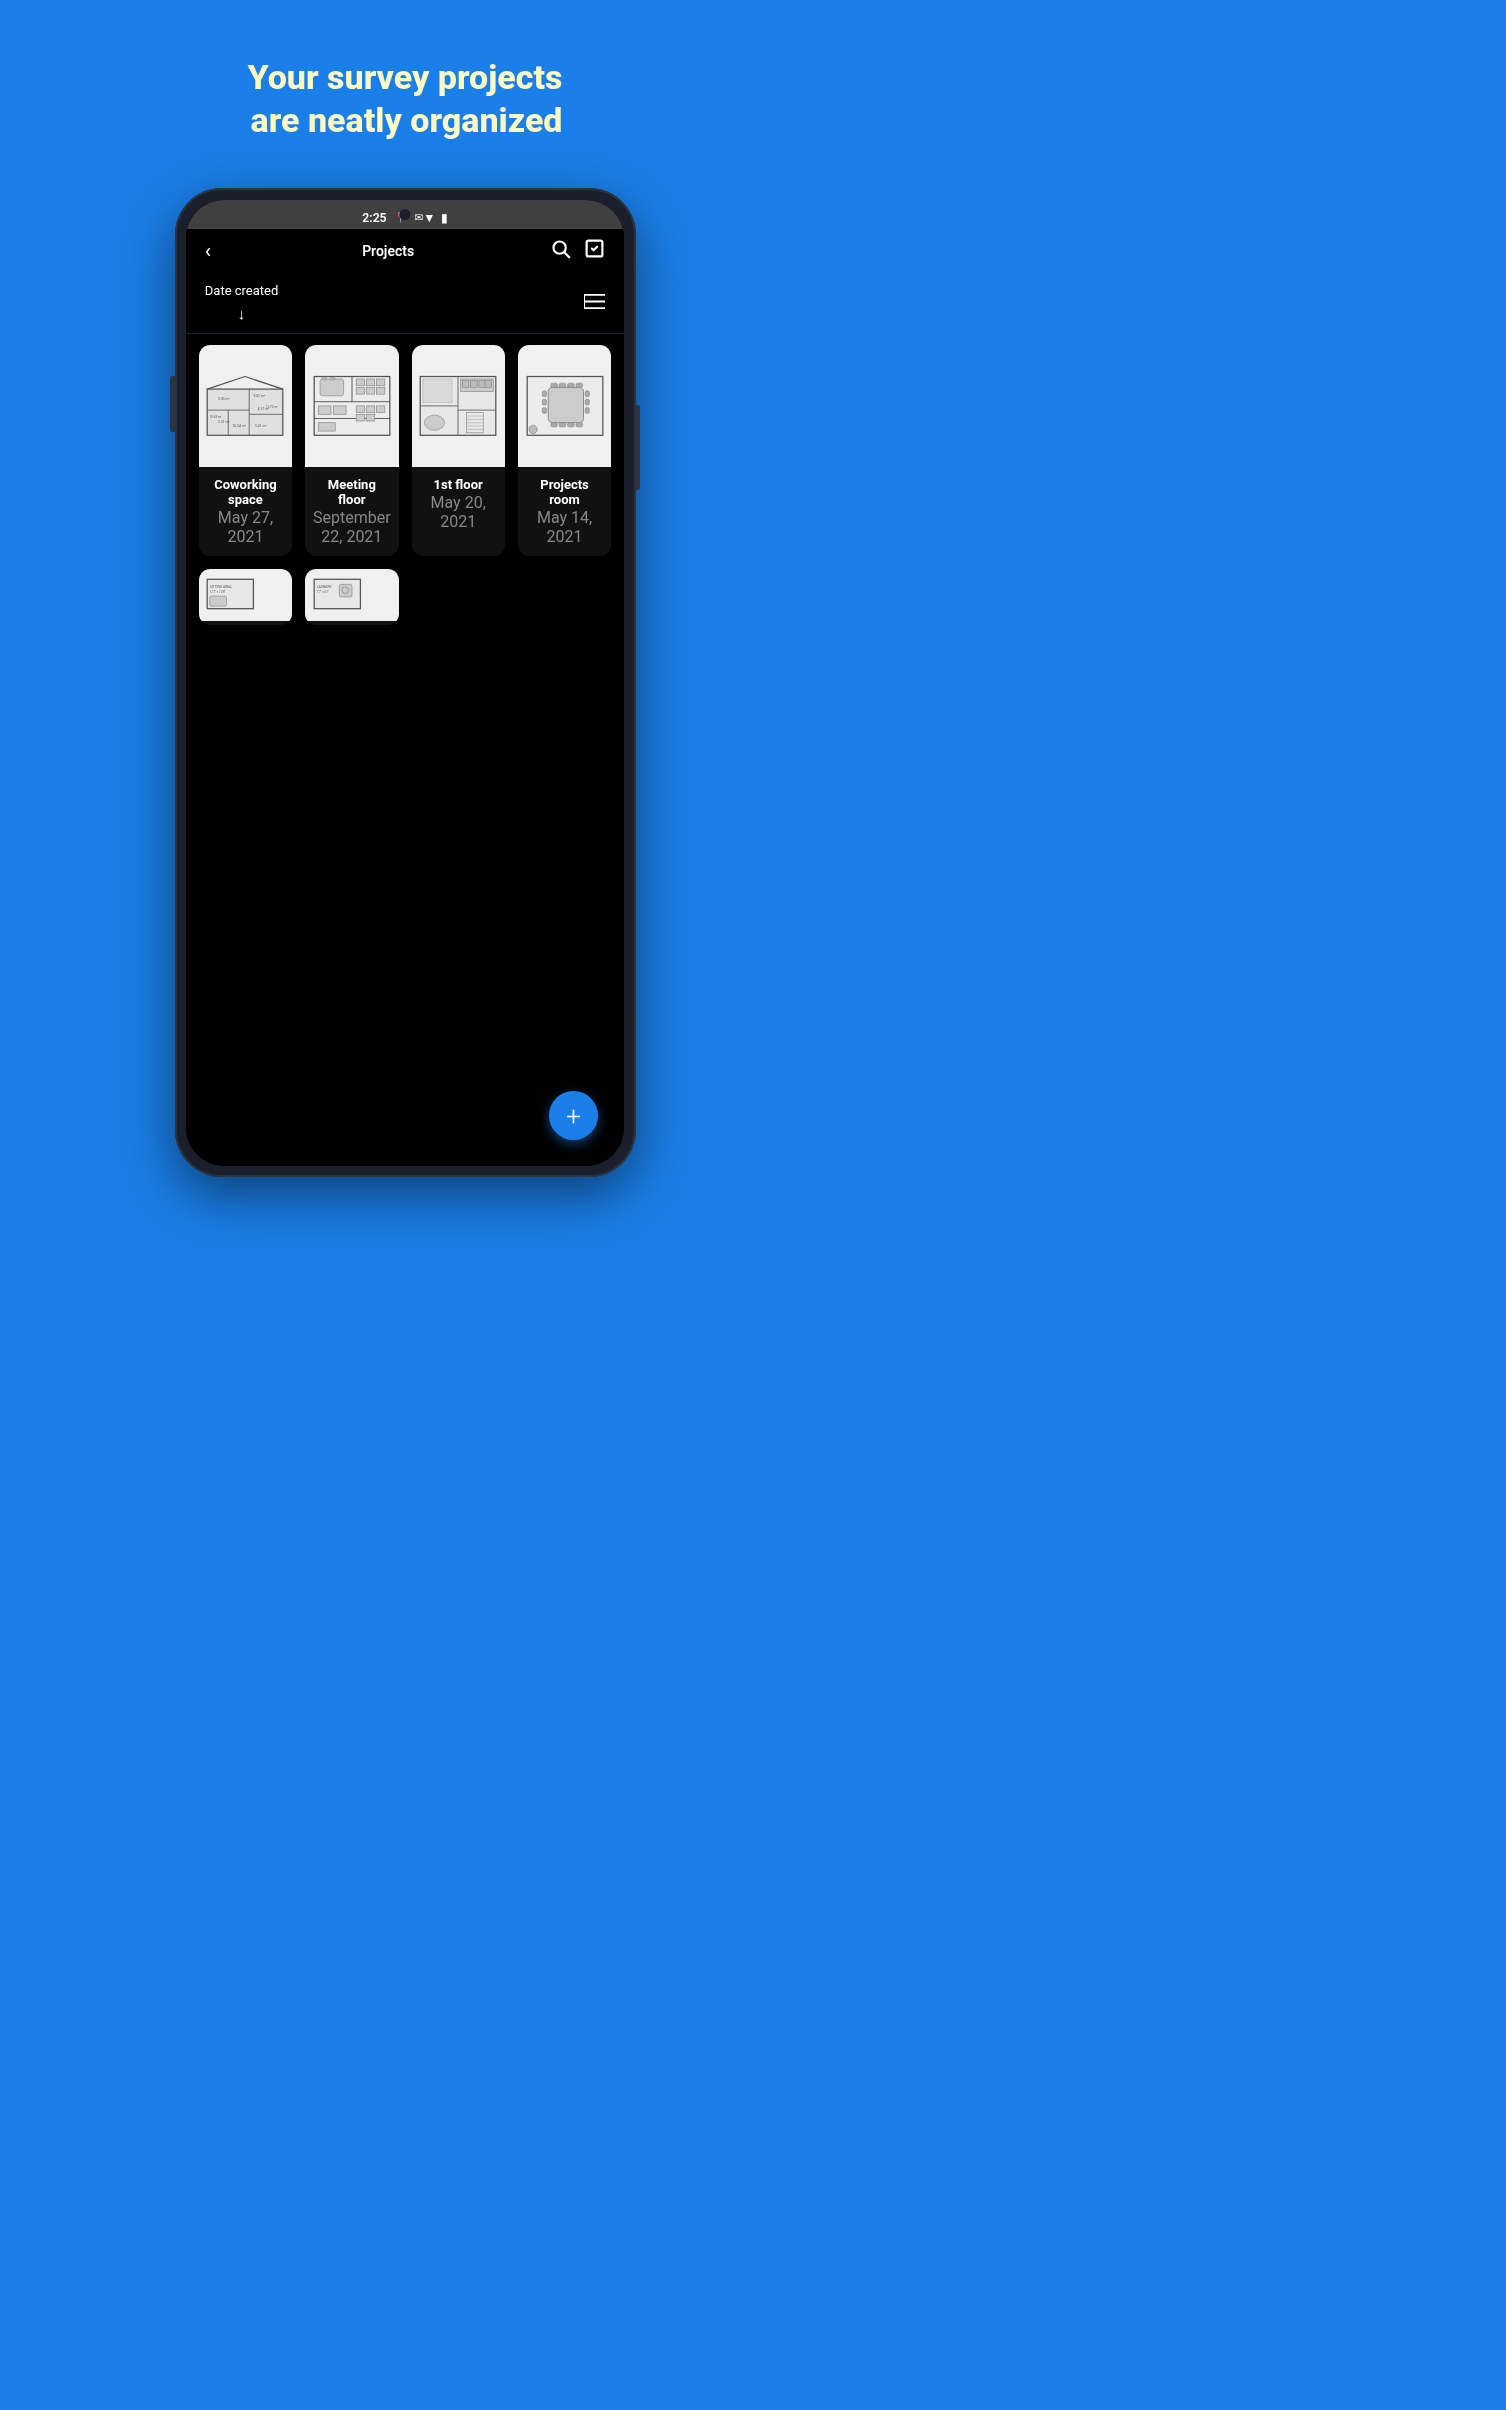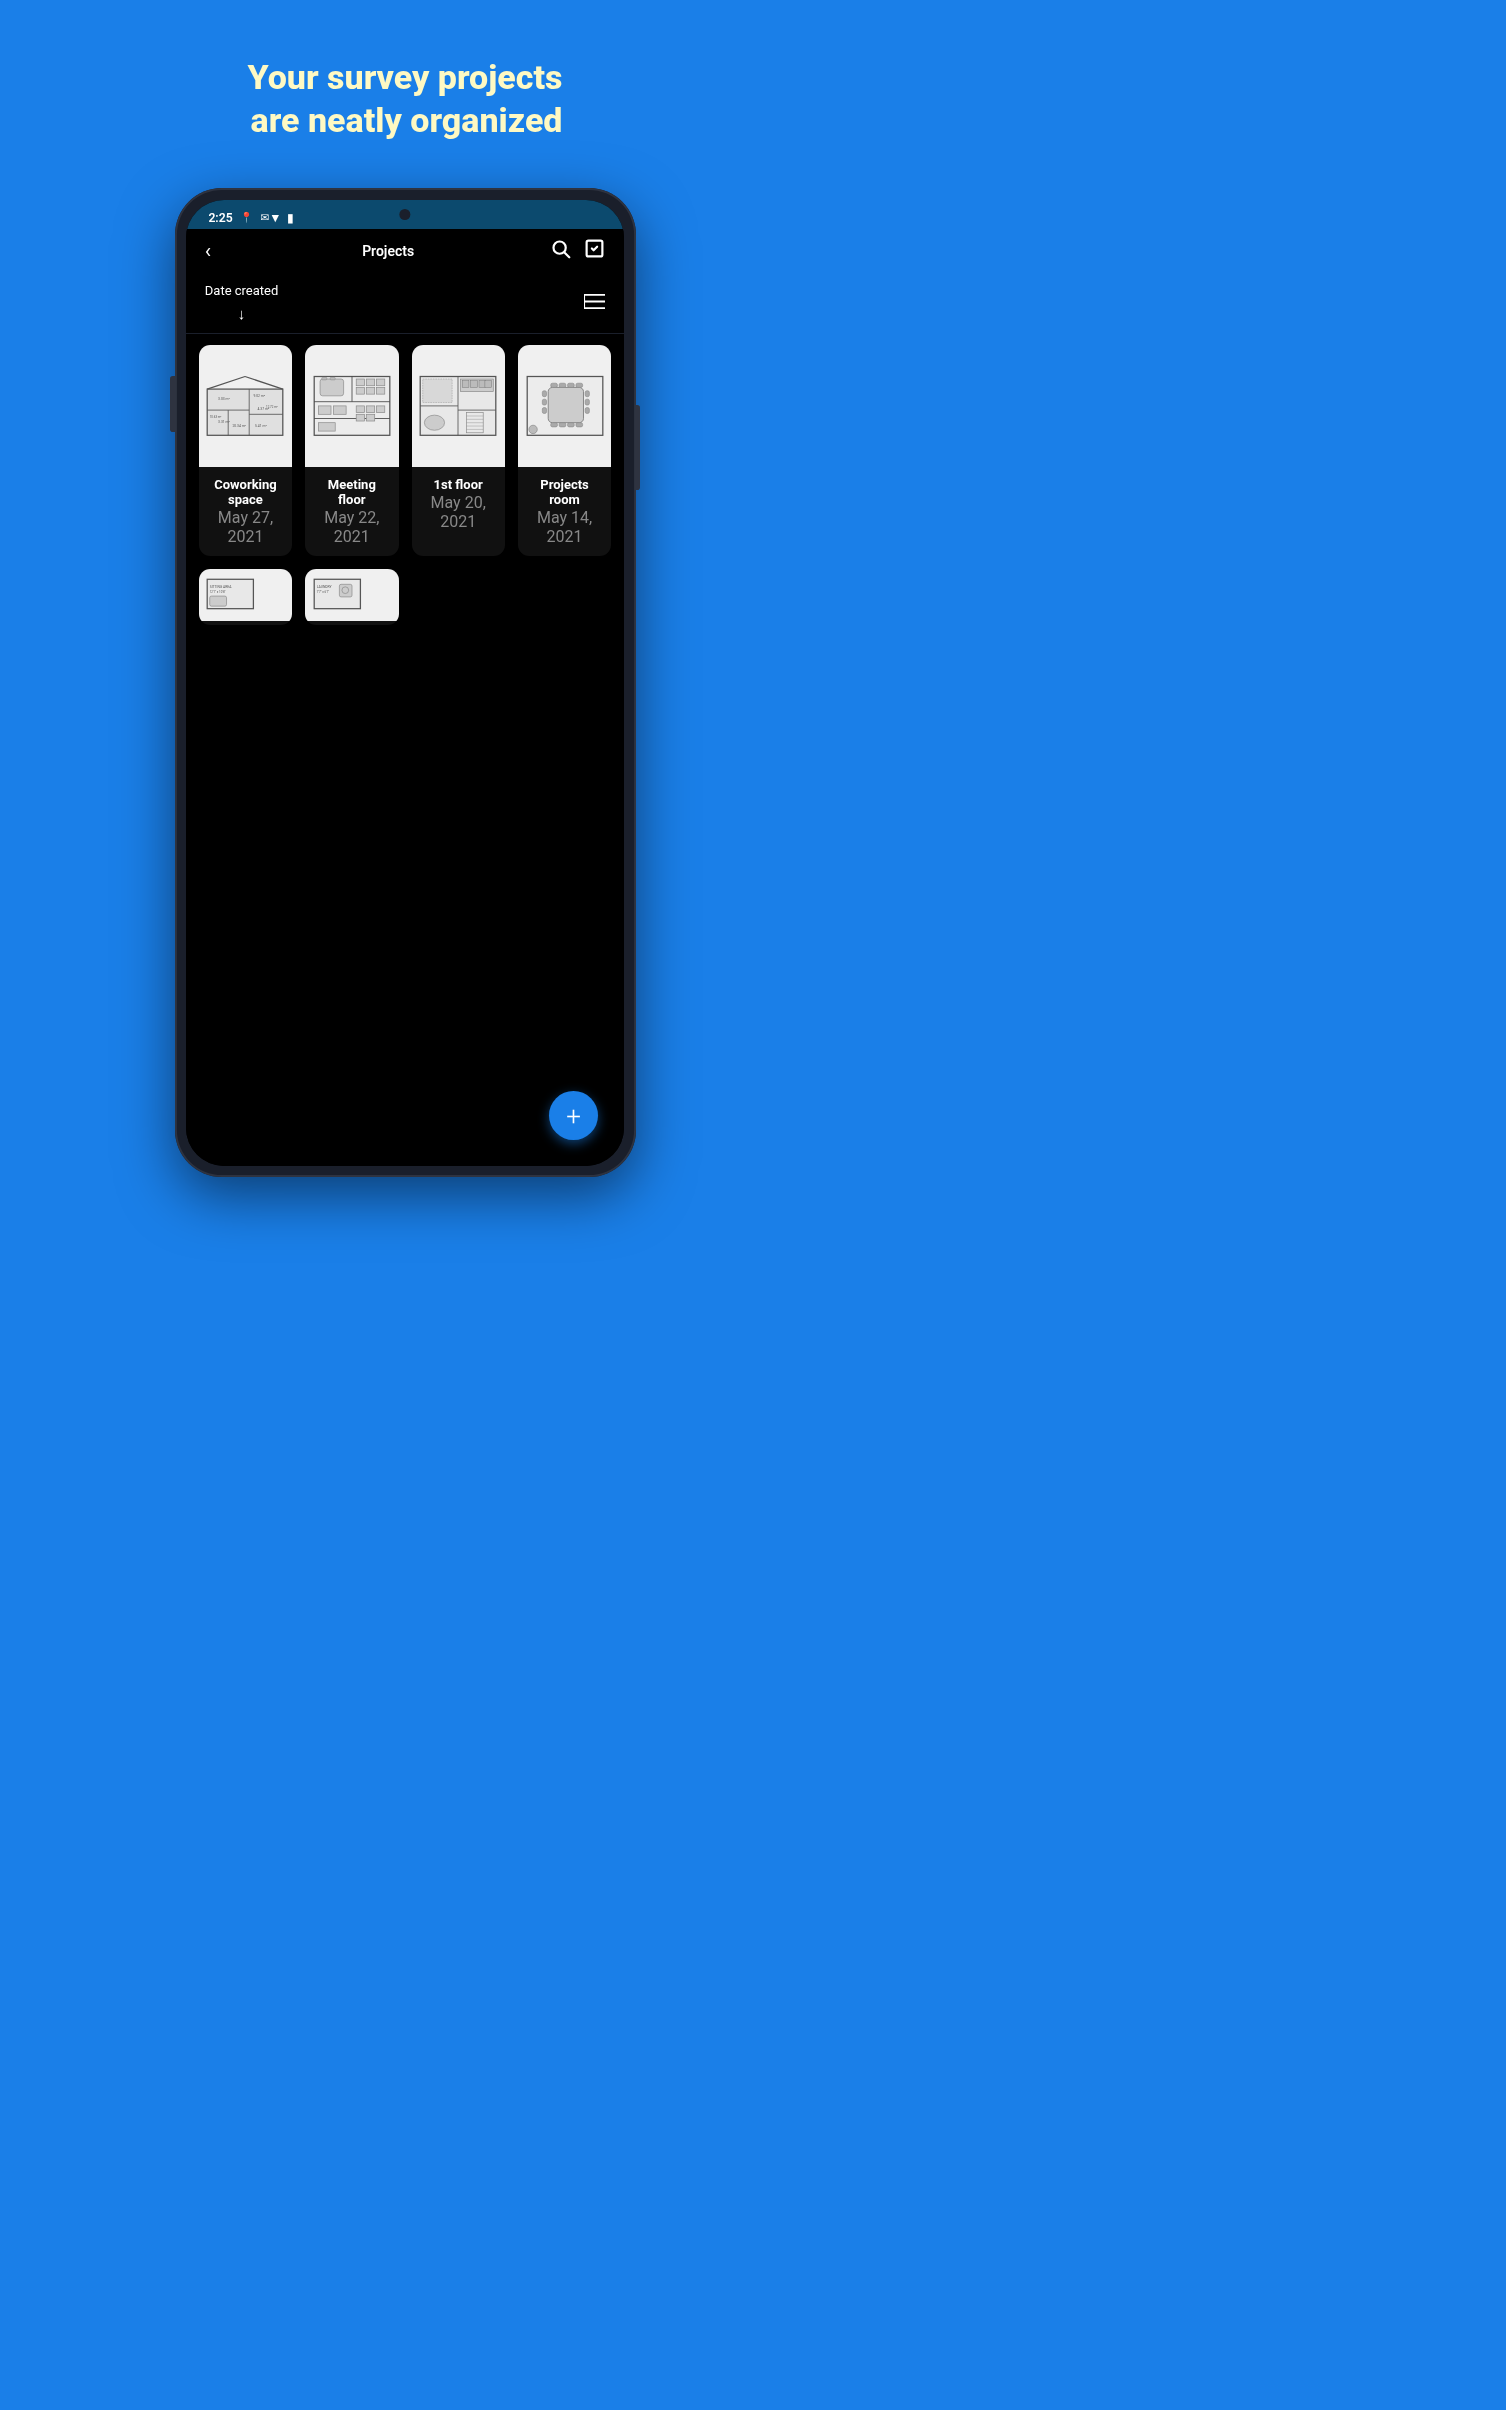--- a/index.html
+++ b/index.html
@@ -69,25 +69,25 @@
       bottom: 11.3px;
       background: #000;
       border-radius: 38px;
       overflow: hidden;
       display: flex;
       flex-direction: column;
     }
 
     
     .status-bar {
-      background: #0c4a6e;
+      background: #404040;
       padding: 11.3px 22.6px 3.8px;
       display: flex;
       align-items: center;
-      justify-content: flex-start;
+      justify-content: center;
       flex-shrink: 0;
       position: relative;
     }
 
     
     .phone-inner::before {
       content: '';
       position: absolute;
       top: 9.4px;
       left: 50%;
@@ -384,21 +384,21 @@
               <rect x="67" y="40" width="10" height="8" fill="#ccc" stroke="#888" stroke-width="0.8"></rect>
               <rect x="79" y="40" width="10" height="8" fill="#ccc" stroke="#888" stroke-width="0.8"></rect>
               <rect x="55" y="50" width="10" height="8" fill="#ccc" stroke="#888" stroke-width="0.8"></rect>
               <rect x="67" y="50" width="10" height="8" fill="#ccc" stroke="#888" stroke-width="0.8"></rect>
 
               <rect x="10" y="60" width="20" height="10" fill="#ccc" stroke="#888" stroke-width="0.8"></rect>
             </svg>
           </div>
           <div class="project-info">
             <div class="project-name">Meeting floor</div>
-            <div class="project-date">May 22, 2021</div>
+            <div class="project-date">September 22, 2021</div>
           </div>
         </div>
 
         <div class="project-card">
           <div class="project-thumbnail">
             <svg class="floor-plan-svg" viewBox="0 0 100 80" xmlns="http://www.w3.org/2000/svg">
 
               <rect x="5" y="5" width="90" height="70" fill="#e8e8e8" stroke="#555" stroke-width="1.5"></rect>
               <line x1="50" y1="5" x2="50" y2="75" stroke="#555" stroke-width="1"></line>
               <line x1="5" y1="40" x2="50" y2="40" stroke="#555" stroke-width="1"></line>

